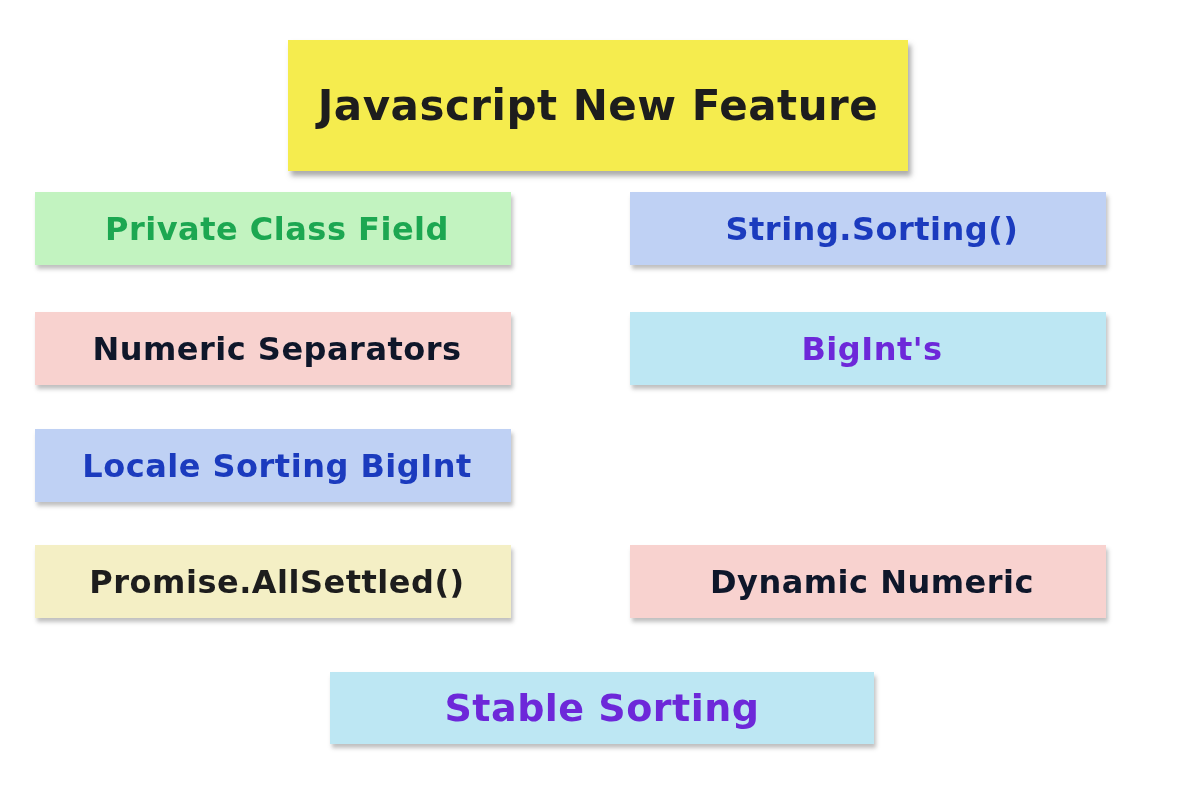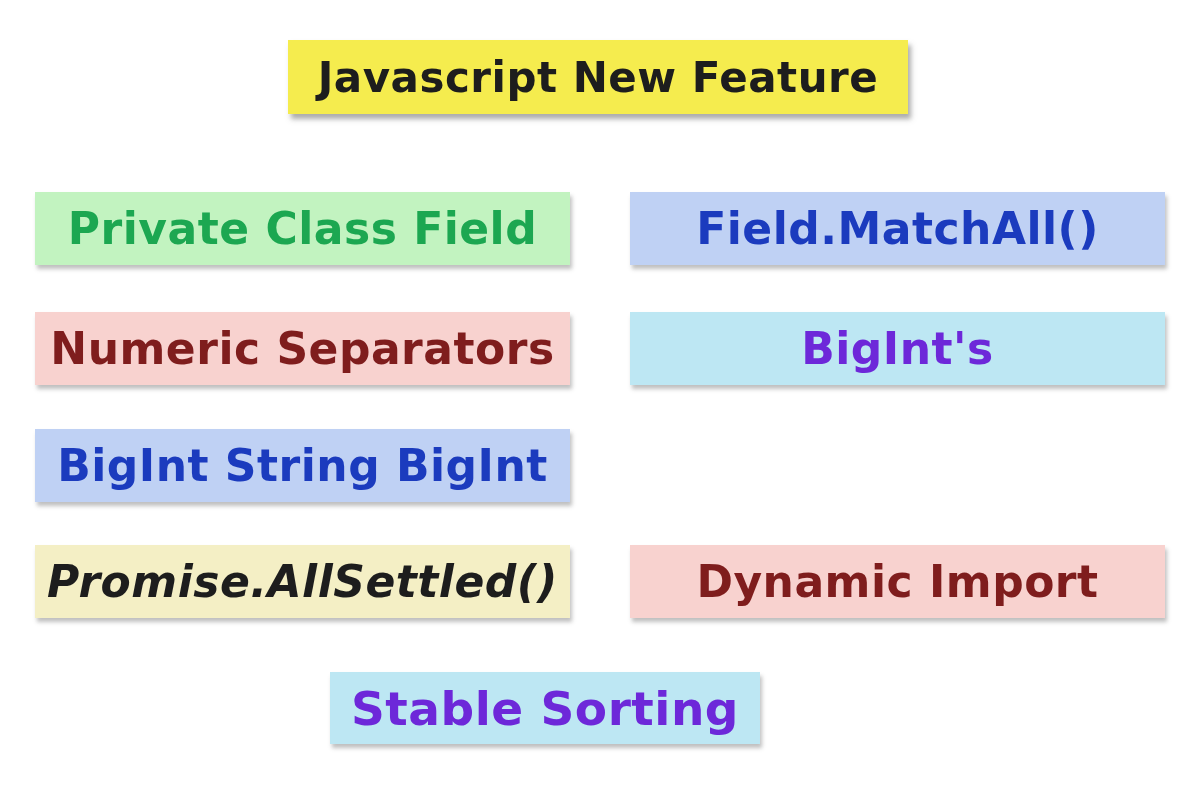--- a/index.html
+++ b/index.html
@@ -22,68 +22,69 @@
     justify-content: center;
     box-shadow: 2px 4px 4px rgba(90, 90, 90, 0.38);
     font-weight: bold;
     letter-spacing: 0.5px;
     white-space: nowrap;
   }
   .title-box {
     left: 288px;
     top: 40px;
     width: 620px;
-    height: 74px;
+    height: 131px;
     font-size: 42px;
     box-shadow: 3px 5px 5px rgba(90, 90, 90, 0.5);
   }
   .feature {
-    width: 535px;
+    width: 468px;
     height: 73px;
-    font-size: 44px;
+    font-size: 32px;
+    padding-left: 8px;
   }
   .bottom-box {
     left: 330px;
     top: 672px;
-    width: 430px;
+    width: 544px;
     height: 72px;
-    font-size: 47px;
+    font-size: 38px;
   }
   
   .yellow { background: #F5EC4E; color: #1d1d1d; }
   .green  { background: #C2F3C0; color: #1CA751; }
-  .pink   { background: #F8D2CF; color: #7f1d1d; }
+  .pink   { background: #F8D2CF; color: #0f172a; }
   .blue   { background: #BFD1F4; color: #1B3BBE; }
   .cyan   { background: #BDE7F3; color: #6d28d9; }
-  .cream  { background: #F4EFC5; color: #1d1d1d; font-style: italic; }
+  .cream  { background: #F4EFC5; color: #1d1d1d; }
   
   .col-left  { left: 35px; }
   .col-right { left: 630px; }
   .row-0 { top: 192px; }
   .row-1 { top: 312px; }
   .row-2 { top: 429px; }
   .row-3 { top: 545px; }
 </style>
 </head>
 <body>
 
 <div class="canvas">
 
   <div class="box title-box yellow">Javascript New Feature</div>
 
   <div class="box feature col-left row-0 green">Private Class Field</div>
 
   <div class="box feature col-left row-1 pink">Numeric Separators</div>
 
-  <div class="box feature col-left row-2 blue">BigInt String BigInt</div>
+  <div class="box feature col-left row-2 blue">Locale Sorting BigInt</div>
 
   <div class="box feature col-left row-3 cream">Promise.AllSettled()</div>
 
-  <div class="box feature col-right row-0 blue">Field.MatchAll()</div>
+  <div class="box feature col-right row-0 blue">String.Sorting()</div>
 
   <div class="box feature col-right row-1 cyan">BigInt's</div>
 
 
-  <div class="box feature col-right row-3 pink">Dynamic Import</div>
+  <div class="box feature col-right row-3 pink">Dynamic Numeric</div>
 
   <div class="box bottom-box cyan">Stable Sorting</div>
 
 </div>
 
 </body></html>

